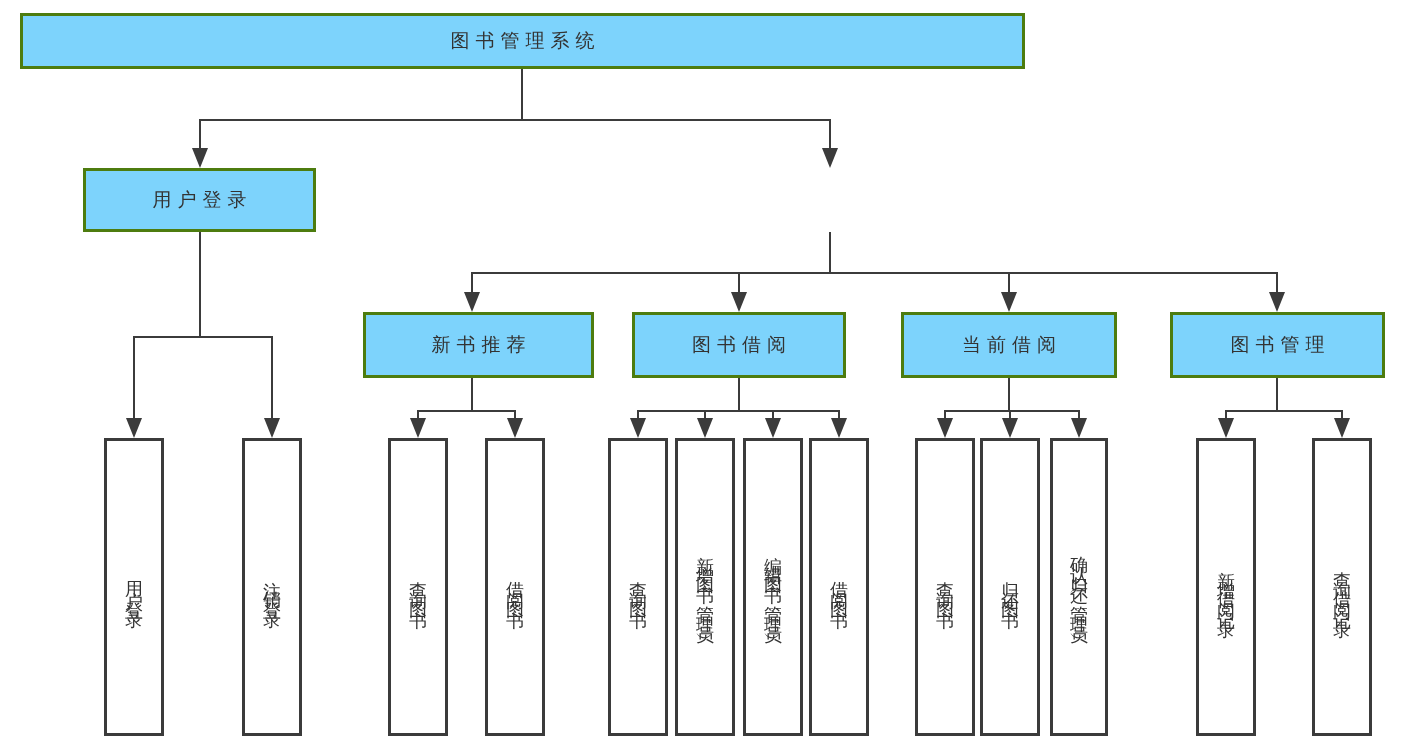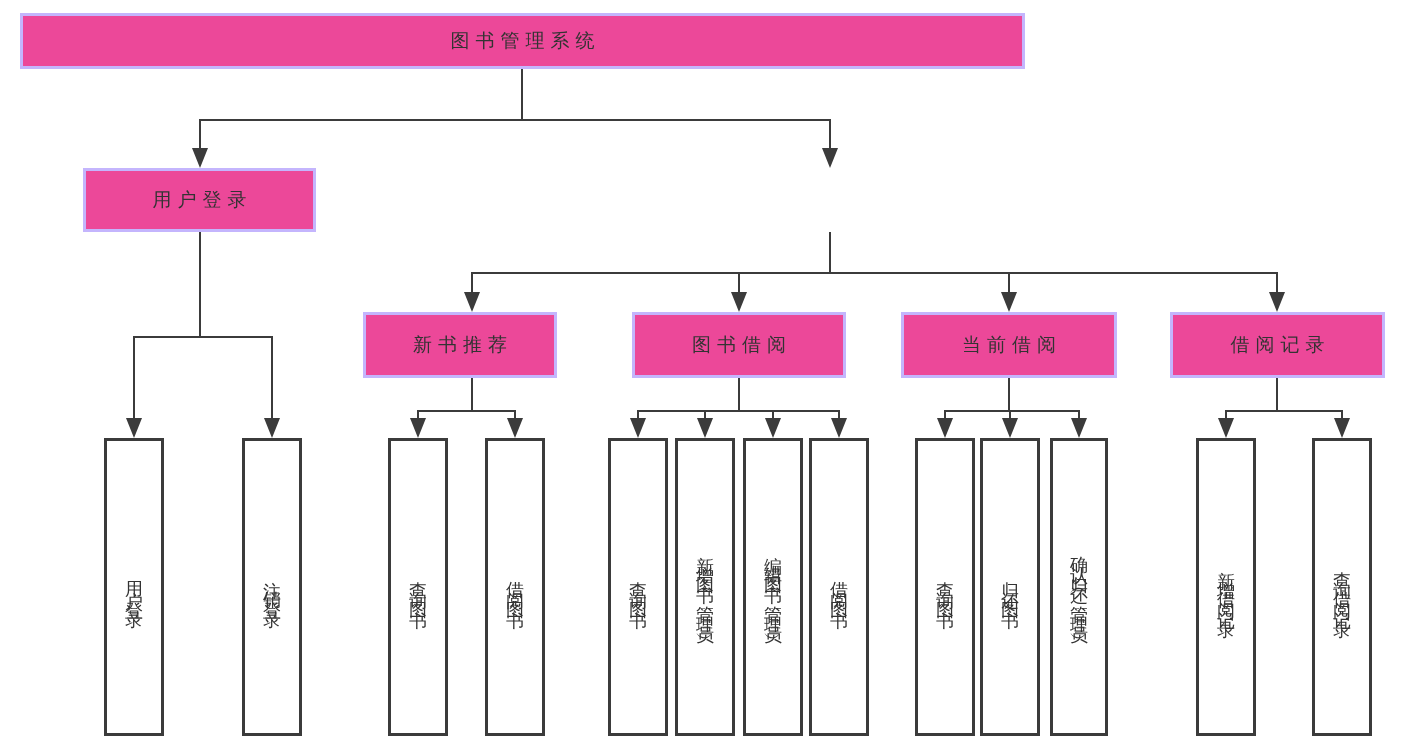--- a/index.html
+++ b/index.html
@@ -7,22 +7,22 @@
     position: relative;
     width: 1405px;
     height: 747px;
     background: #ffffff;
     overflow: hidden;
     font-family: "Liberation Sans", sans-serif;
   }
   .hnode {
     position: absolute;
     box-sizing: border-box;
-    border: 3px solid #c4b5fd;
-    background: #ec4899;
+    border: 3px solid #4d7c0f;
+    background: #7dd3fc;
     display: flex;
     align-items: center;
     justify-content: center;
     font-size: 19px;
     color: #333333;
     letter-spacing: 6px;
     text-indent: 6px;
     white-space: nowrap;
   }
   .vnode {
@@ -98,31 +98,31 @@
   <div class="hl" style="left:472px; top:272px; width:806px;"></div>
   <div class="vl" style="left:471px; top:272px; height:21px;"></div>
   <div class="vl" style="left:738px; top:272px; height:21px;"></div>
   <div class="vl" style="left:1008px; top:272px; height:21px;"></div>
   <div class="vl" style="left:1276px; top:272px; height:21px;"></div>
   <div class="arrow" style="left:464px; top:292px;"></div>
   <div class="arrow" style="left:731px; top:292px;"></div>
   <div class="arrow" style="left:1001px; top:292px;"></div>
   <div class="arrow" style="left:1269px; top:292px;"></div>
 
-  <div class="hnode" style="left:363px; top:312px; width:194px; height:66px;">
+  <div class="hnode" style="left:363px; top:312px; width:231px; height:66px;">
     <span>新书推荐</span>
   </div>
   <div class="hnode" style="left:901px; top:312px; width:216px; height:66px;">
     <span>当前借阅</span>
   </div>
   <div class="hnode" style="left:632px; top:312px; width:214px; height:66px;">
     <span>图书借阅</span>
   </div>
   <div class="hnode" style="left:1170px; top:312px; width:215px; height:66px;">
-    <span>借阅记录</span>
+    <span>图书管理</span>
   </div>
 
   <div class="vl" style="left:471px; top:378px; height:33px;"></div>
   <div class="hl" style="left:418px; top:410px; width:98px;"></div>
   <div class="vl" style="left:417px; top:410px; height:10px;"></div>
   <div class="vl" style="left:514px; top:410px; height:10px;"></div>
   <div class="arrow" style="left:410px; top:418px;"></div>
   <div class="arrow" style="left:507px; top:418px;"></div>
 
   <div class="vl" style="left:738px; top:378px; height:33px;"></div>

